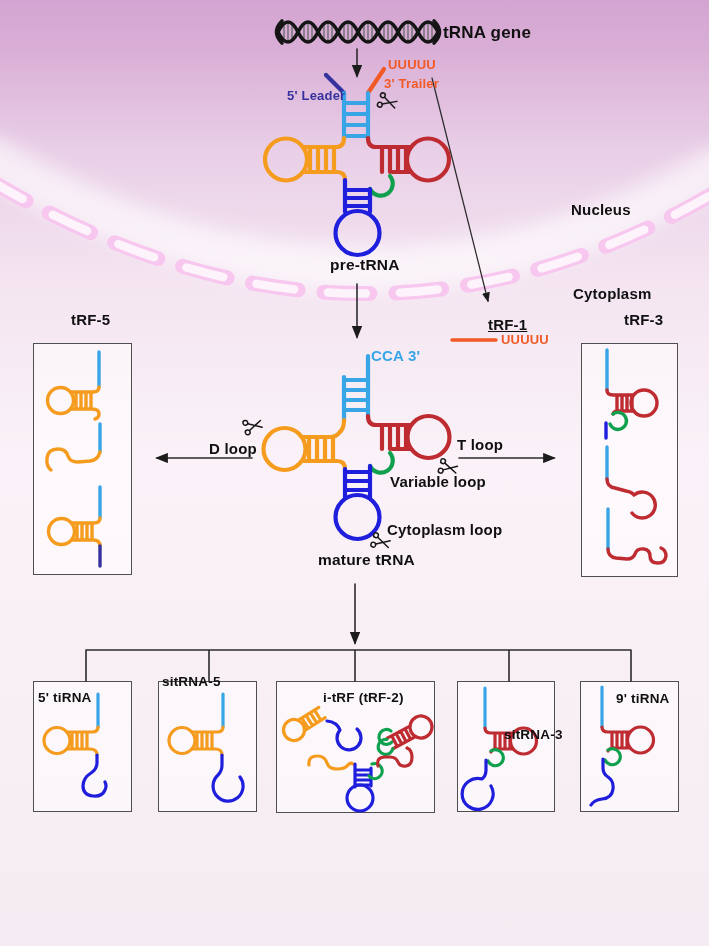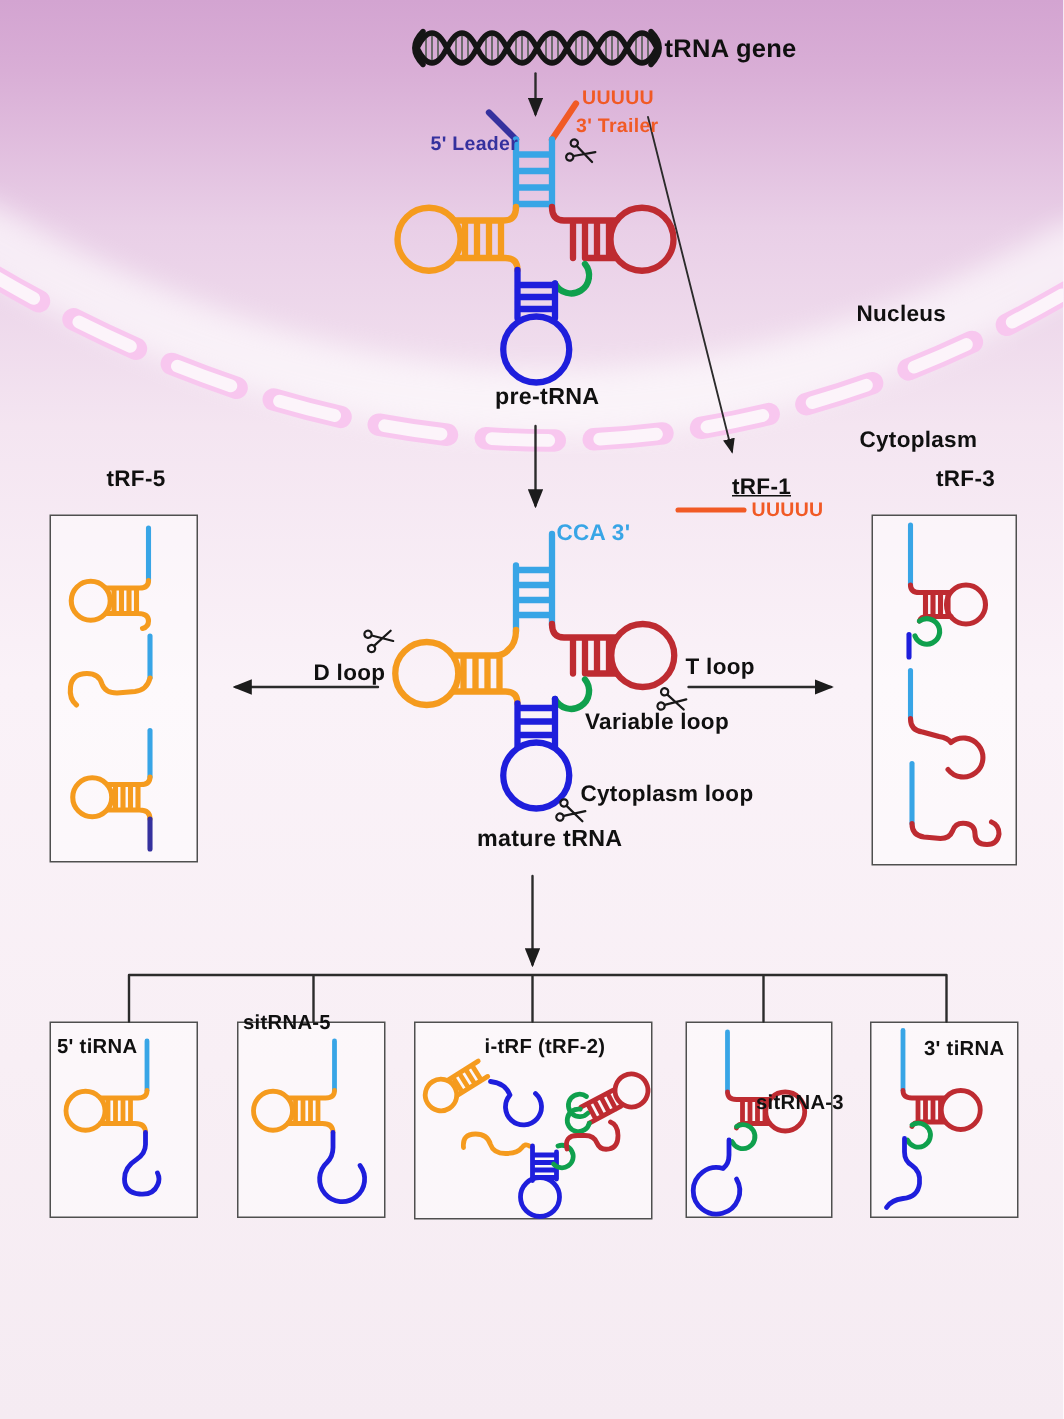--- a/index.html
+++ b/index.html
@@ -197,14 +197,14 @@
   <div class="lbl" style="left:371px;top:347px;font-size:15px;color:var(--acceptor-cyan);">CCA 3'</div>
   <div class="lbl" style="left:209px;top:440px;font-size:15px;">D loop</div>
   <div class="lbl" style="left:457px;top:436px;font-size:15px;">T loop</div>
   <div class="lbl" style="left:390px;top:473px;font-size:15px;">Variable loop</div>
   <div class="lbl" style="left:387px;top:521px;font-size:15px;">Cytoplasm loop</div>
   <div class="lbl" style="left:318px;top:551px;font-size:15.5px;">mature tRNA</div>
   <div class="lbl" style="left:38px;top:690px;font-size:13.5px;">5' tiRNA</div>
   <div class="lbl" style="left:162px;top:658px;font-size:13.5px;margin-top:16px;">sitRNA-5</div>
   <div class="lbl" style="left:323px;top:690px;font-size:13.5px;">i-tRF (tRF-2)</div>
   <div class="lbl" style="left:504px;top:691px;font-size:13.5px;margin-top:36px;">sitRNA-3</div>
-  <div class="lbl" style="left:616px;top:691px;font-size:13.5px;">3' tiRNA</div>
+  <div class="lbl" style="left:616px;top:691px;font-size:13.5px;">9' tiRNA</div>
 </div>
 
 </body></html>

